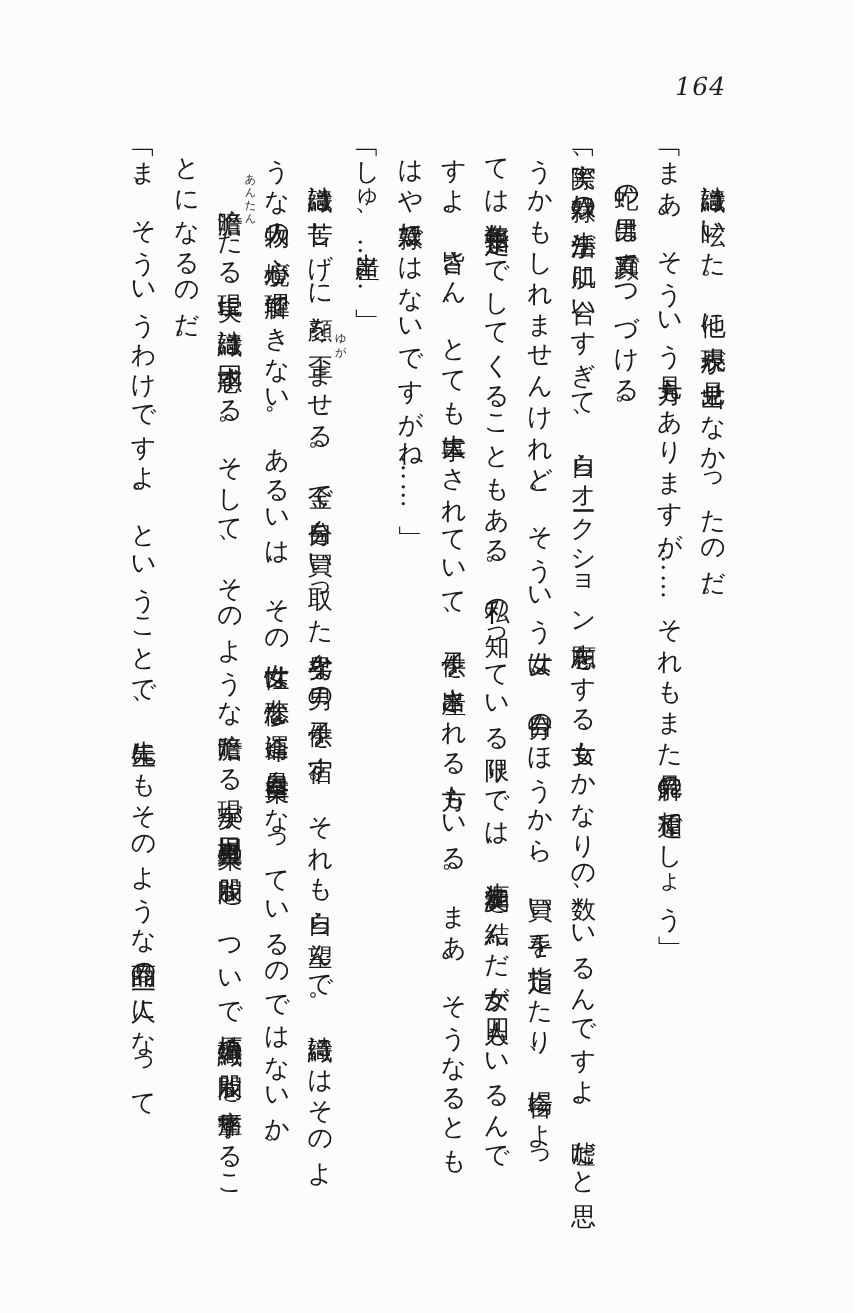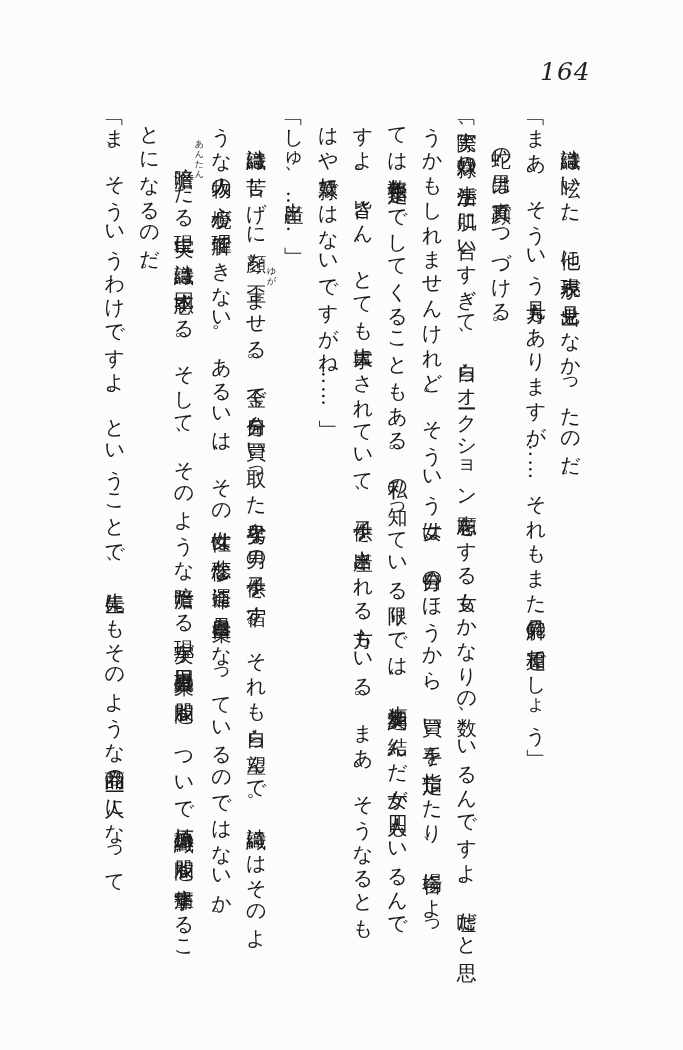--- a/index.html
+++ b/index.html
@@ -14,21 +14,21 @@
     margin: 0 auto;
     background: #fcfcfb;
     color: #1e1e1e;
     overflow: hidden;
     font-family: "DejaVu Serif", "Liberation Serif", serif;
   }
   .page-number {
     position: absolute;
     top: 57px;
     left: 540px;
-    font-size: 25px;
+    font-size: 20px;
     font-style: italic;
     letter-spacing: 1px;
     color: #222;
   }
   .page-text {
     position: absolute;
     top: 113px;
     right: 95px;
     width: 554px;
     height: 838px;

